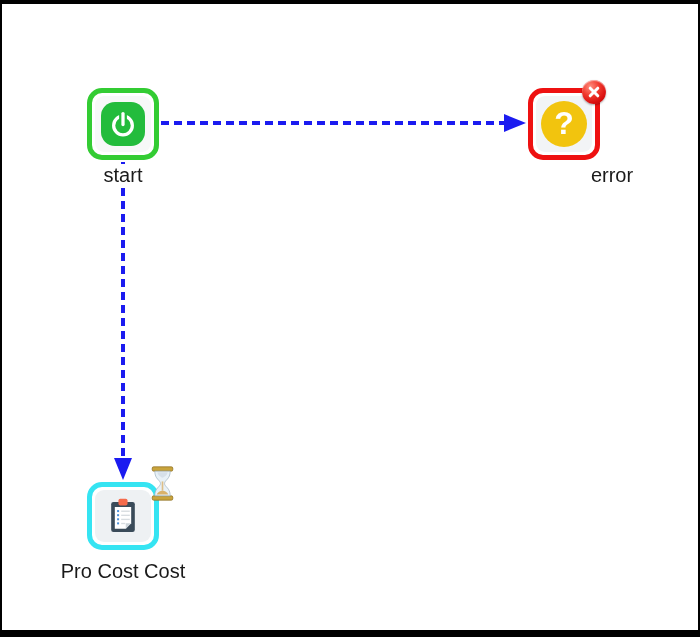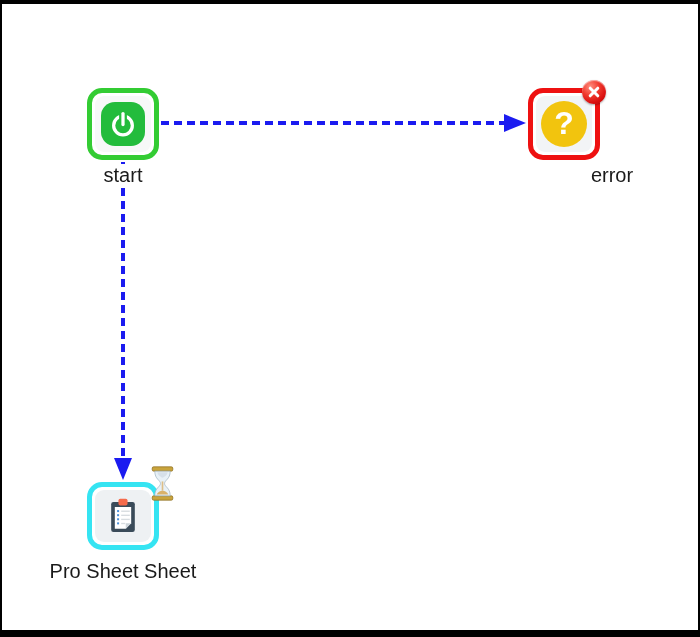--- a/index.html
+++ b/index.html
@@ -178,15 +178,15 @@
     </div>
     <svg class="hourglass" viewBox="0 0 24 34" xmlns="http://www.w3.org/2000/svg">
       <rect x="2" y="0.8" width="20" height="4.2" rx="1.4" fill="#c9a43c" stroke="#8a6b20" stroke-width="0.7"></rect>
       <rect x="2" y="29" width="20" height="4.2" rx="1.4" fill="#c9a43c" stroke="#8a6b20" stroke-width="0.7"></rect>
       <path d="M4.5 5 C4.5 13 10 13.6 10 17 C10 20.4 4.5 21 4.5 29 L19.5 29 C19.5 21 14 20.4 14 17 C14 13.6 19.5 13 19.5 5 Z" fill="#e8f1f7" stroke="#9fb3c0" stroke-width="0.7"></path>
       <path d="M6.3 27.8 C8.2 22.8 15.8 22.8 17.7 27.8 Z" fill="#d9b26a"></path>
       <path d="M7 6 C7.5 9.5 10.5 10.5 12 11.5 C13.5 10.5 16.5 9.5 17 6 Z" fill="#cfd9e2" opacity="0.7"></path>
       <rect x="11.2" y="15" width="1.6" height="9" fill="#d9b26a" opacity="0.8"></rect>
     </svg>
   </div>
-  <div class="node-label label-task">Pro Sheet Sheet</div>
+  <div class="node-label label-task">Pro Cost Cost</div>
 
 </div>
 
 </body></html>

